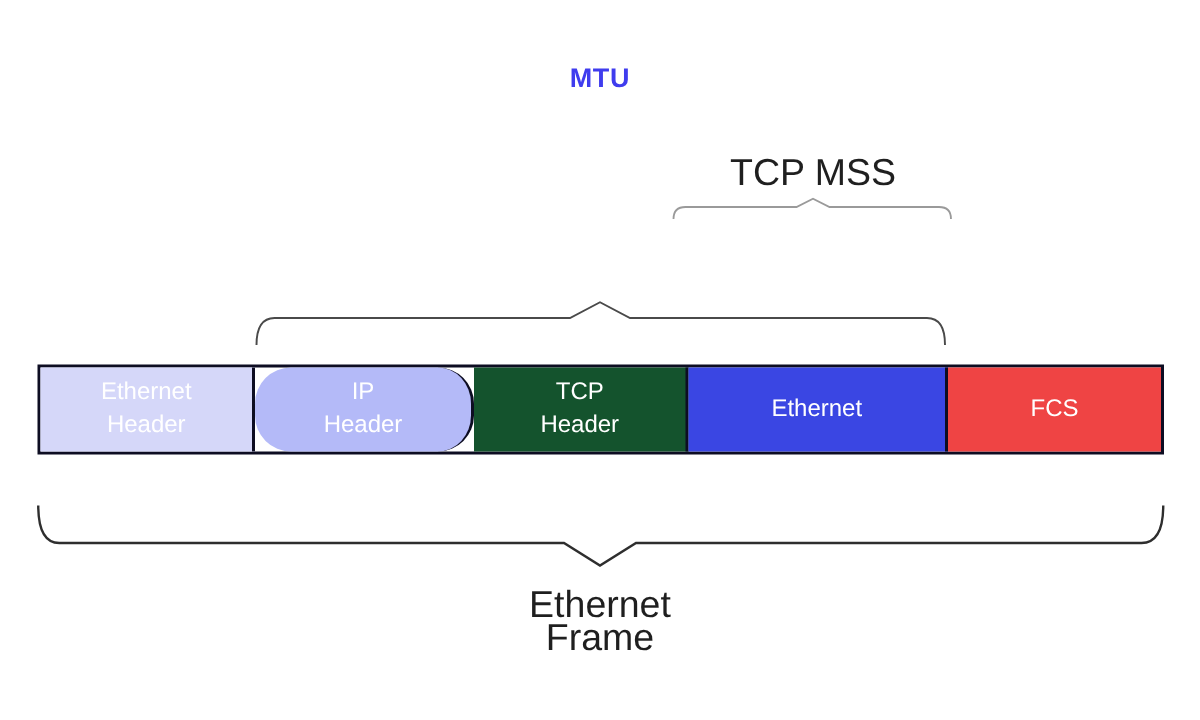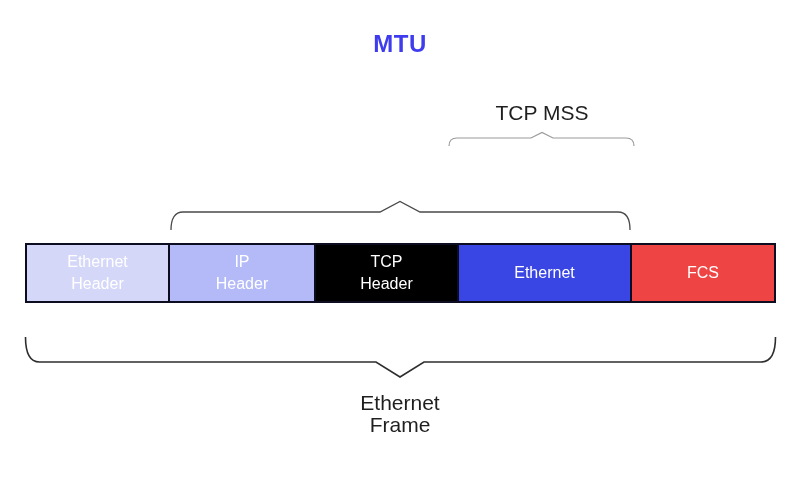--- a/index.html
+++ b/index.html
@@ -6,31 +6,31 @@
   body { font-family: "Liberation Sans", sans-serif; background: #ffffff; }
   .canvas {
     position: relative;
     width: 800px;
     height: 480px;
     background: #ffffff;
     overflow: hidden;
   }
   .title {
     position: absolute;
-    left: 0; right: 0; top: 30px;
+    left: 0; right: 0; top: 42px;
     text-align: center;
-    font-size: 24px;
+    font-size: 18px;
     font-weight: bold;
     letter-spacing: 0.5px;
   }
   .brace-label {
     position: absolute;
     width: 200px;
     text-align: center;
-    font-size: 21px;
+    font-size: 25px;
     color: #1f1f1f;
     white-space: pre-line;
   }
   .label-tcp-mss { left: 442px; top: 101px; }
   .label-ip-mtu  { left: 300px; top: 170px; }
   .label-ethernet-frame { left: 300px; top: 392px; line-height: 22px; }
   .brace { position: absolute; }
   .brace path { fill: none; }
   .brace-tcp-mss { left: 448px; top: 127px; }
   .brace-ip-mtu  { left: 170px; top: 199px; }
@@ -50,21 +50,21 @@
     align-items: center;
     justify-content: center;
     text-align: center;
     color: #ffffff;
     font-size: 16px;
     line-height: 1.35;
     white-space: pre-line;
   }
   .field:last-child { border-right: none; flex: 1; }
   .f0 { flex: 0 0 143px; }
-  .f1 { flex: 0 0 146px; }
+  .f1 { flex: 0 0 146px; border-radius: 24px; }
   .f2 { flex: 0 0 143px; }
   .f3 { flex: 0 0 173px; }
 </style>
 </head>
 <body>
 
 <div class="canvas">
 
   <div class="title" style="color: rgb(63, 60, 238);">MTU</div>
 
@@ -77,21 +77,21 @@
 
   <svg class="brace brace-ip-mtu" width="461" height="33" viewBox="0 0 461 33">
     <path d="M 1,31 Q 1,13 13,13 L 210,13 L 230,2.5 L 250,13 L 448,13 Q 460,13 460,31" stroke-width="1.3" stroke="#4a4a4a"></path>
   </svg>
 
   <div class="bar">
     <div class="field f0" style="background-color: rgb(213, 215, 249);">Ethernet
 Header</div>
     <div class="field f1" style="background-color: rgb(180, 186, 248);">IP
 Header</div>
-    <div class="field f2" style="background-color: #000000;">TCP
+    <div class="field f2" style="background-color: #14532d;">TCP
 Header</div>
     <div class="field f3" style="background-color: rgb(58, 70, 227);">Ethernet</div>
     <div class="field f4" style="background-color: #ef4444;">FCS</div>
   </div>
 
   <svg class="brace brace-ethernet" width="753" height="45" viewBox="0 0 753 45">
     <path d="M 1.5,2 Q 1.5,27 15.5,27 L 352,27 L 376,42 L 400,27 L 737,27 Q 751.5,27 751.5,2" stroke-width="1.6" stroke="#2e2e2e"></path>
   </svg>
 
   <div class="brace-label label-ethernet-frame">Ethernet

